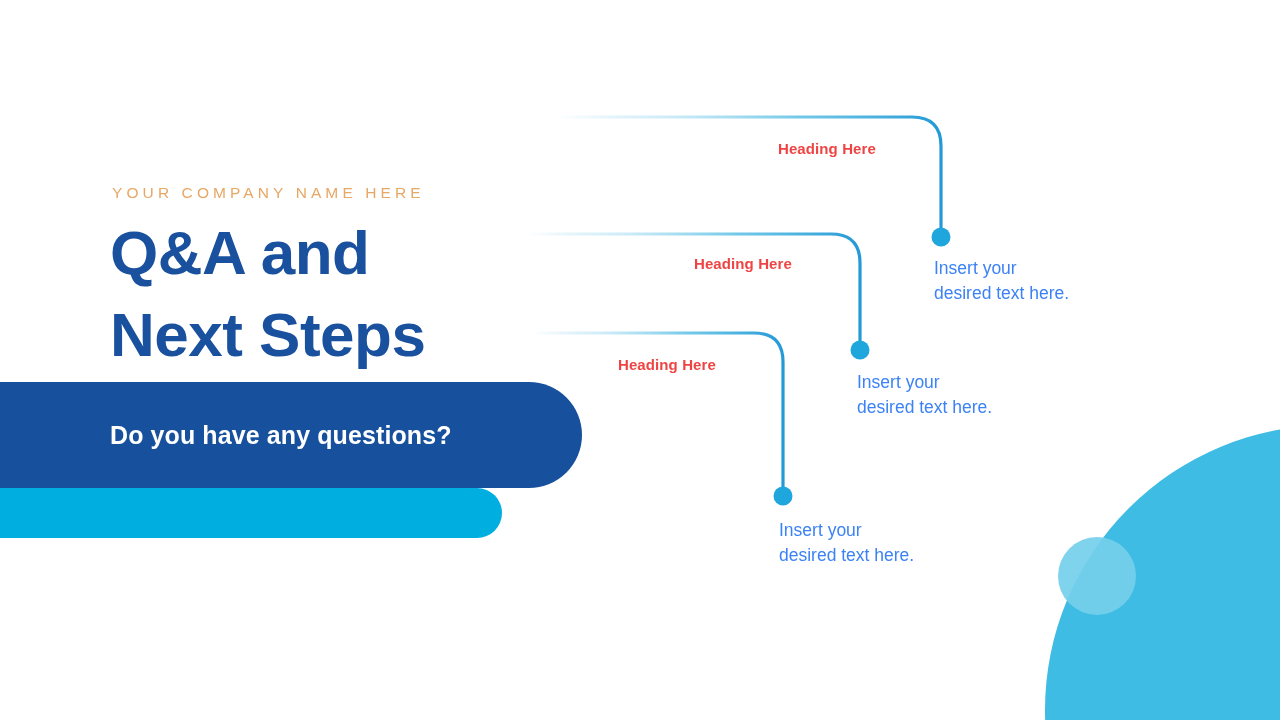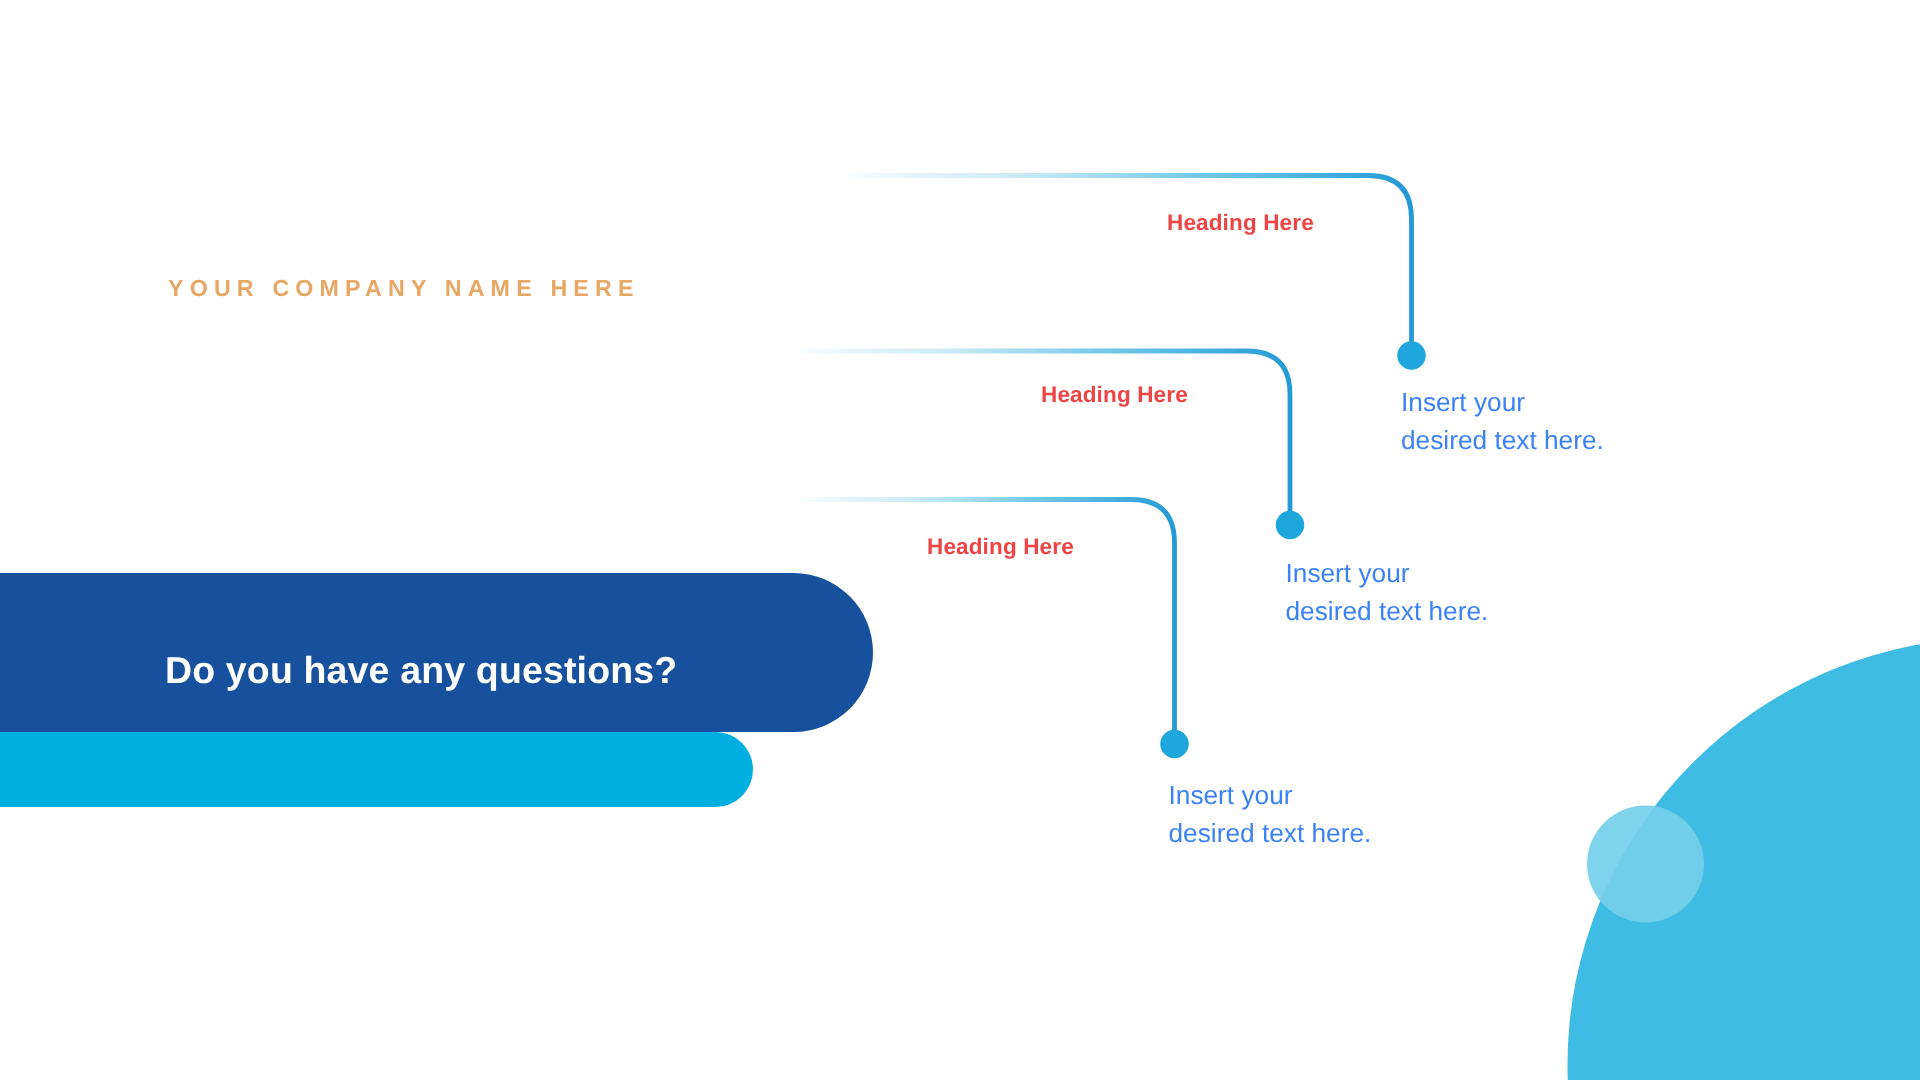--- a/index.html
+++ b/index.html
@@ -29,21 +29,21 @@
   }
 
   
   .eyebrow {
     position: absolute;
     left: 112px;
     top: 184px;
     font-size: 15.5px;
     letter-spacing: 4.1px;
     color: #E7A765;
-    font-weight: 700;
+    font-weight: 400;
     white-space: nowrap;
   }
   .title {
     position: absolute;
     left: 110px;
     top: 212px;
     width: 520px;
     font-size: 62px;
     line-height: 1.33;
     font-weight: bold;
@@ -76,21 +76,20 @@
     left: 110px;
     top: 382px;
     height: 106px;
     display: flex;
     align-items: center;
     font-size: 25px;
     font-weight: bold;
     color: #ffffff;
     letter-spacing: 0.1px;
     white-space: nowrap;
-    margin-top: 12px;
   }
 
   
   .heading {
     position: absolute;
     font-size: 15px;
     font-weight: bold;
     color: #ef4444;
     white-space: nowrap;
     letter-spacing: 0.1px;
@@ -149,20 +148,24 @@
 
     <path d="M 528 234 L 831 234 Q 860 234 860 263 L 860 350" fill="none" stroke="url(#fadeGrad2)" stroke-width="3.2" stroke-linecap="round"></path>
     <circle cx="860" cy="350" r="9.5" fill="#1FA6DD"></circle>
 
     <path d="M 532 333 L 754 333 Q 783 333 783 362 L 783 496" fill="none" stroke="url(#fadeGrad3)" stroke-width="3.2" stroke-linecap="round"></path>
     <circle cx="783" cy="496" r="9.5" fill="#1FA6DD"></circle>
   </svg>
 
   <div class="eyebrow">YOUR COMPANY NAME HERE</div>
 
+  <div class="title">
+    <span class="line">Q&amp;A and</span>
+    <span class="line">Next Steps</span>
+  </div>
 
   <div class="banner-cyan"></div>
   <div class="banner-blue"></div>
   <div class="banner-text">Do you have any questions?</div>
 
   <div class="heading h1">Heading Here</div>
   <div class="note n1">
     <span class="line">Insert your</span>
     <span class="line">desired text here.</span>
   </div>

